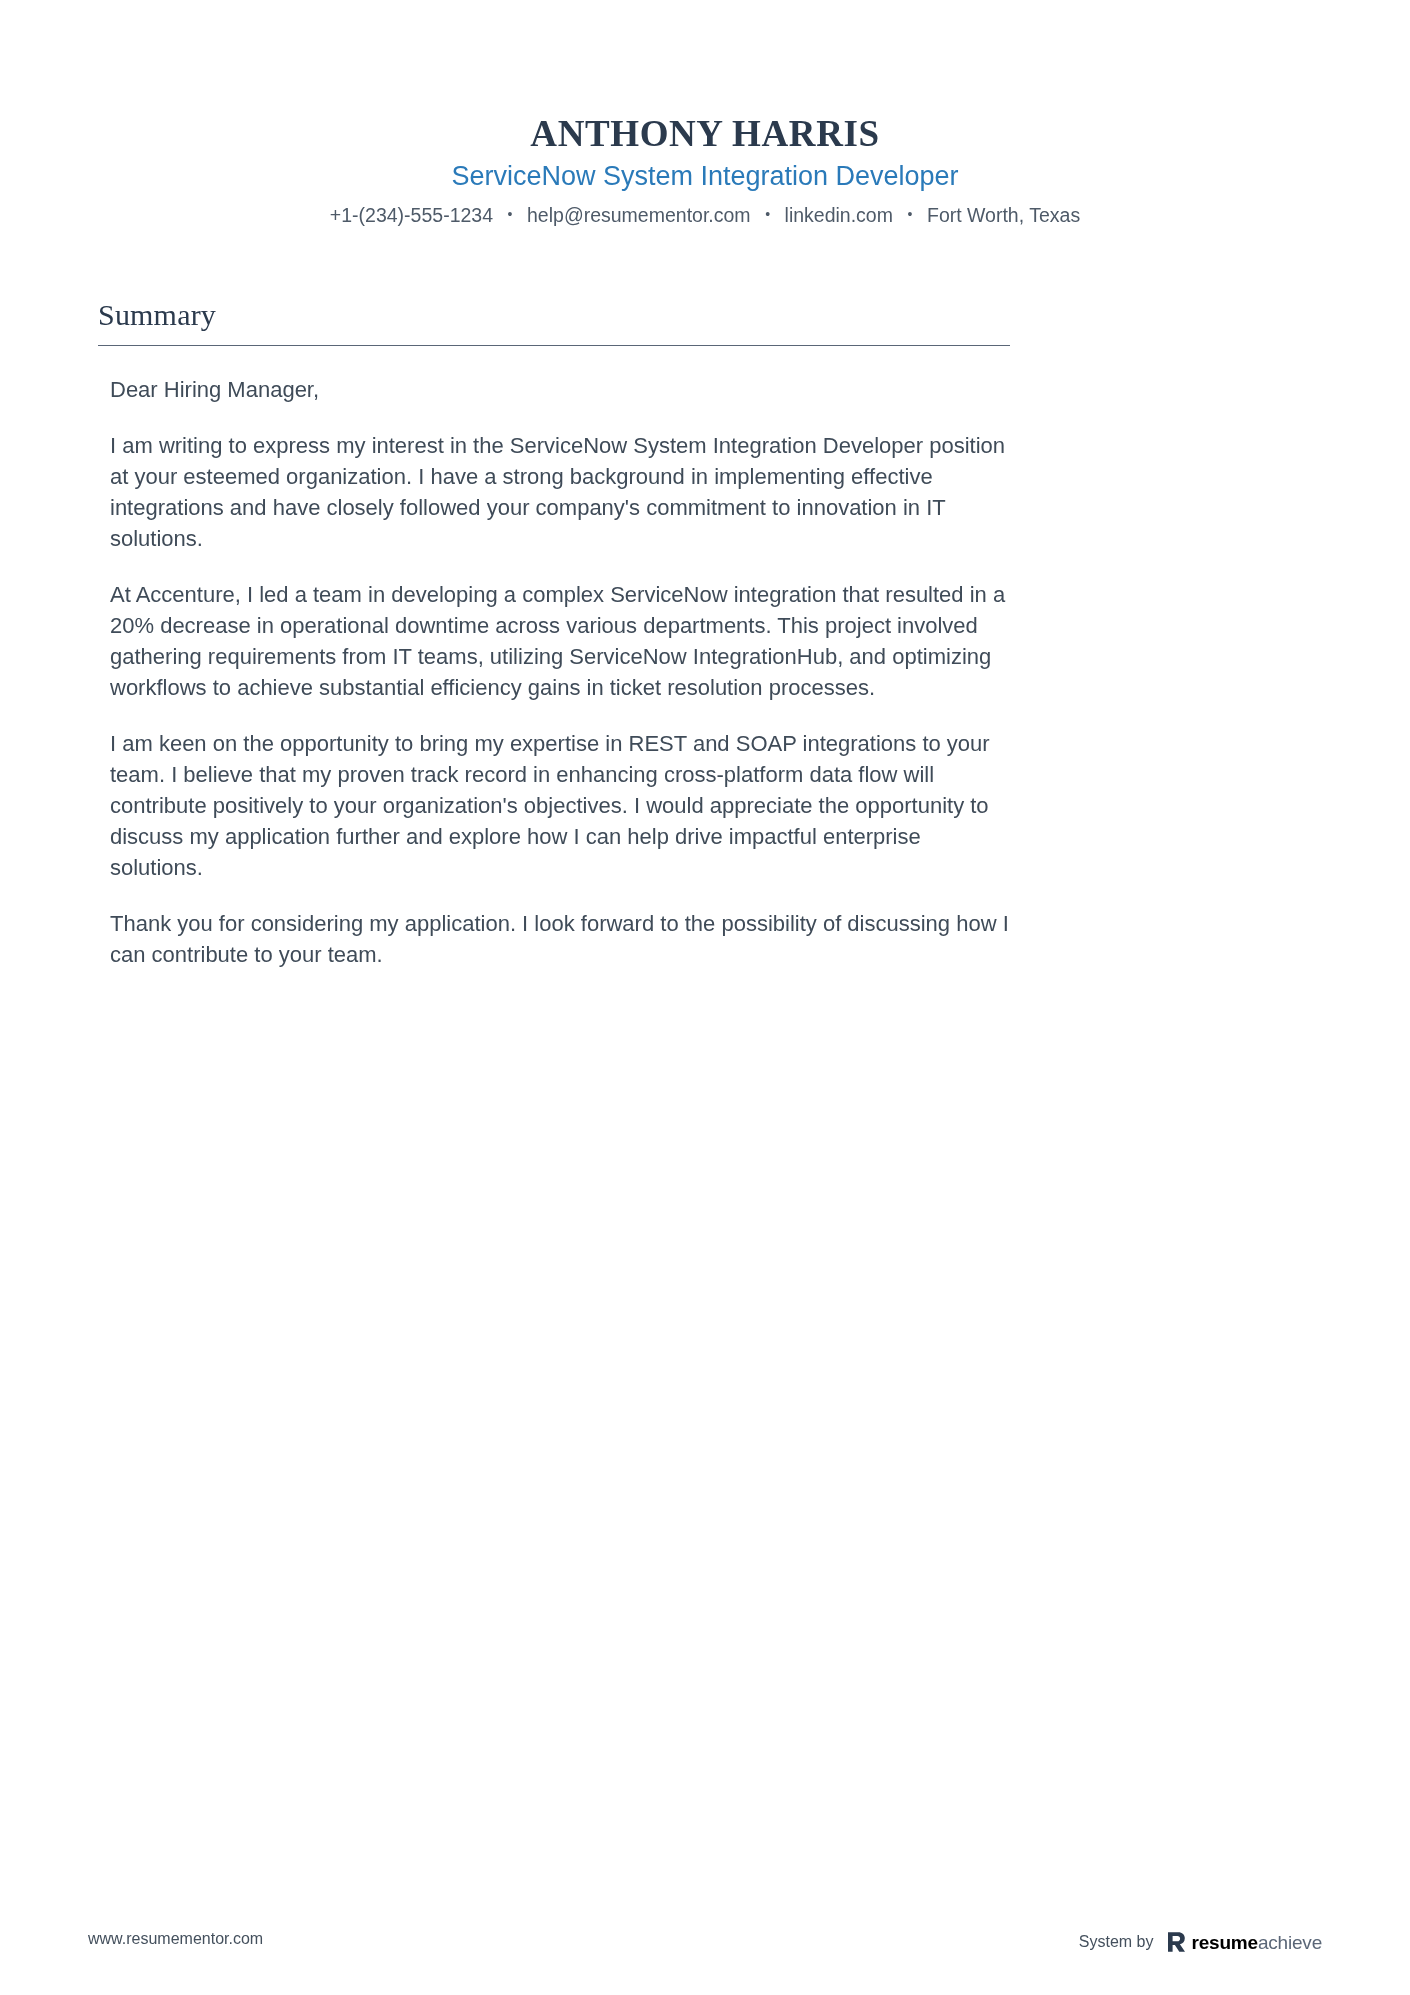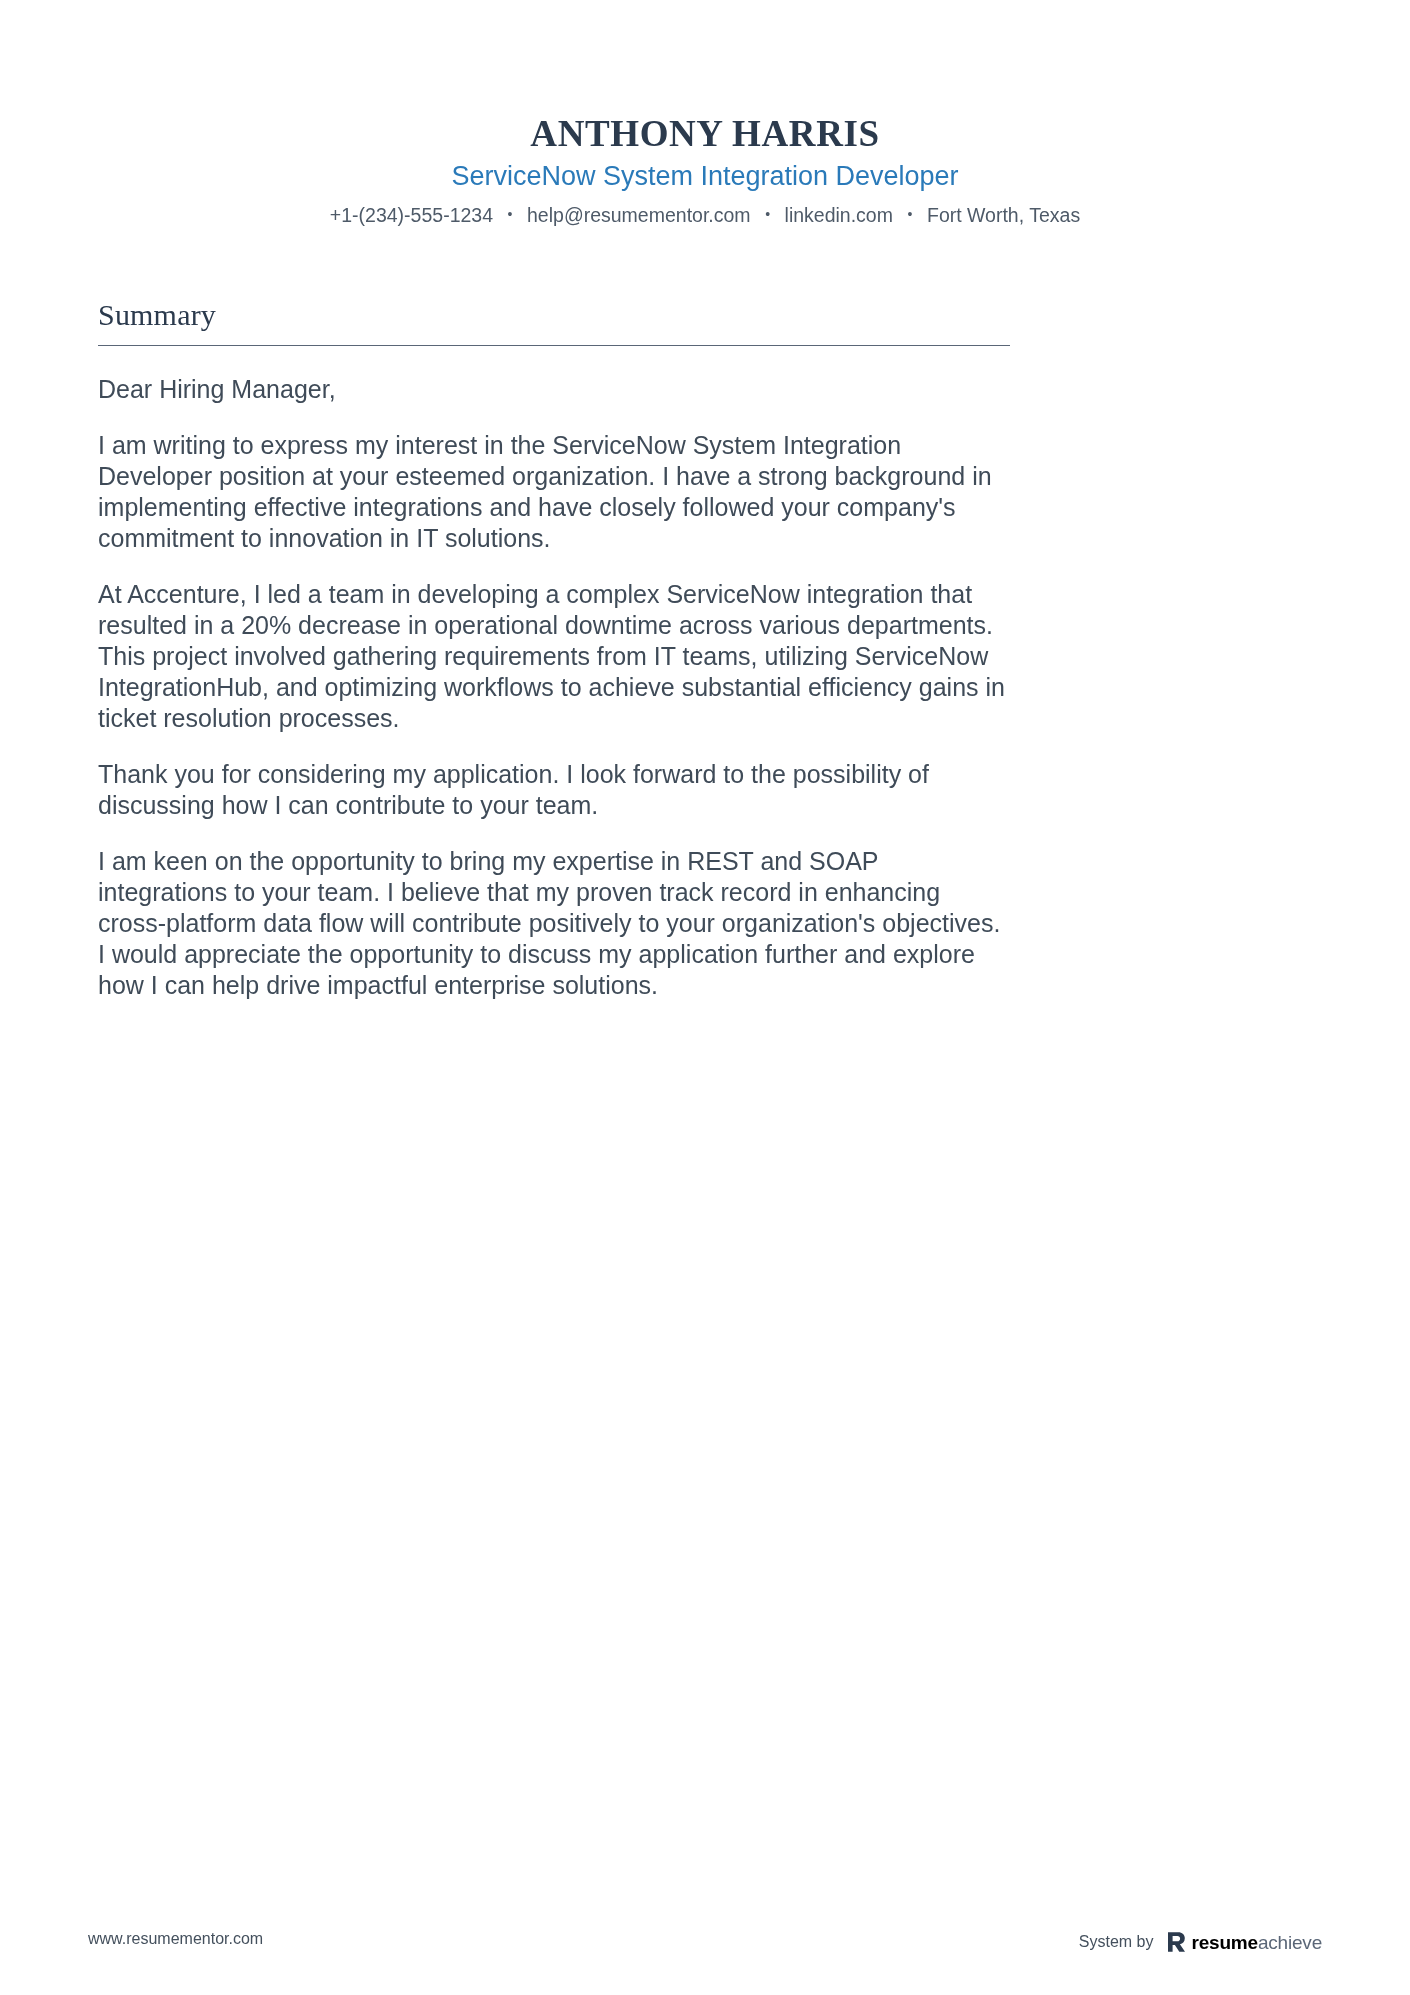--- a/index.html
+++ b/index.html
@@ -91,24 +91,24 @@
     margin-top: 12px;
     width: 912px;
   }
 
   
   .letter {
     margin-top: 28px;
   }
   .letter p {
     font-family: "Liberation Sans", sans-serif;
-    font-size: 25px;
+    font-size: 22px;
     line-height: 31px;
     color: #3f4b58;
-    margin: 0 0 25px 0;
+    margin: 0 0 25px 12px;
     text-align: left;
   }
   .letter p.salutation { margin-bottom: 25px; }
   .letter p:last-child { margin-bottom: 0; }
 
   
   .footer {
     position: absolute;
     left: 0;
     bottom: 0;
@@ -180,22 +180,22 @@
   <div class="section">
     <div class="section-head">
       <span class="section-title">Summary</span>
     </div>
     <div class="section-rule"></div>
 
     <div class="letter">
       <p class="salutation">Dear Hiring Manager,</p>
       <p>I am writing to express my interest in the ServiceNow System Integration Developer position at your esteemed organization. I have a strong background in implementing effective integrations and have closely followed your company's commitment to innovation in IT solutions.</p>
       <p>At Accenture, I led a team in developing a complex ServiceNow integration that resulted in a 20% decrease in operational downtime across various departments. This project involved gathering requirements from IT teams, utilizing ServiceNow IntegrationHub, and optimizing workflows to achieve substantial efficiency gains in ticket resolution processes.</p>
+      <p>I am keen on the opportunity to bring my expertise in REST and SOAP integrations to your team. I believe that my proven track record in enhancing cross-platform data flow will contribute positively to your organization's objectives. I would appreciate the opportunity to discuss my application further and explore how I can help drive impactful enterprise solutions.</p>
       <p>Thank you for considering my application. I look forward to the possibility of discussing how I can contribute to your team.</p>
-      <p>I am keen on the opportunity to bring my expertise in REST and SOAP integrations to your team. I believe that my proven track record in enhancing cross-platform data flow will contribute positively to your organization's objectives. I would appreciate the opportunity to discuss my application further and explore how I can help drive impactful enterprise solutions.</p>
     </div>
   </div>
 
   <div class="footer">
     <div class="footer-url">www.resumementor.com</div>
     <div class="footer-brand">
       <span class="powered-by">System by</span>
       <span class="brand-lock">
         <span>
           <svg class="brand-mark" viewBox="0 0 20 22" xmlns="http://www.w3.org/2000/svg" aria-hidden="true">

